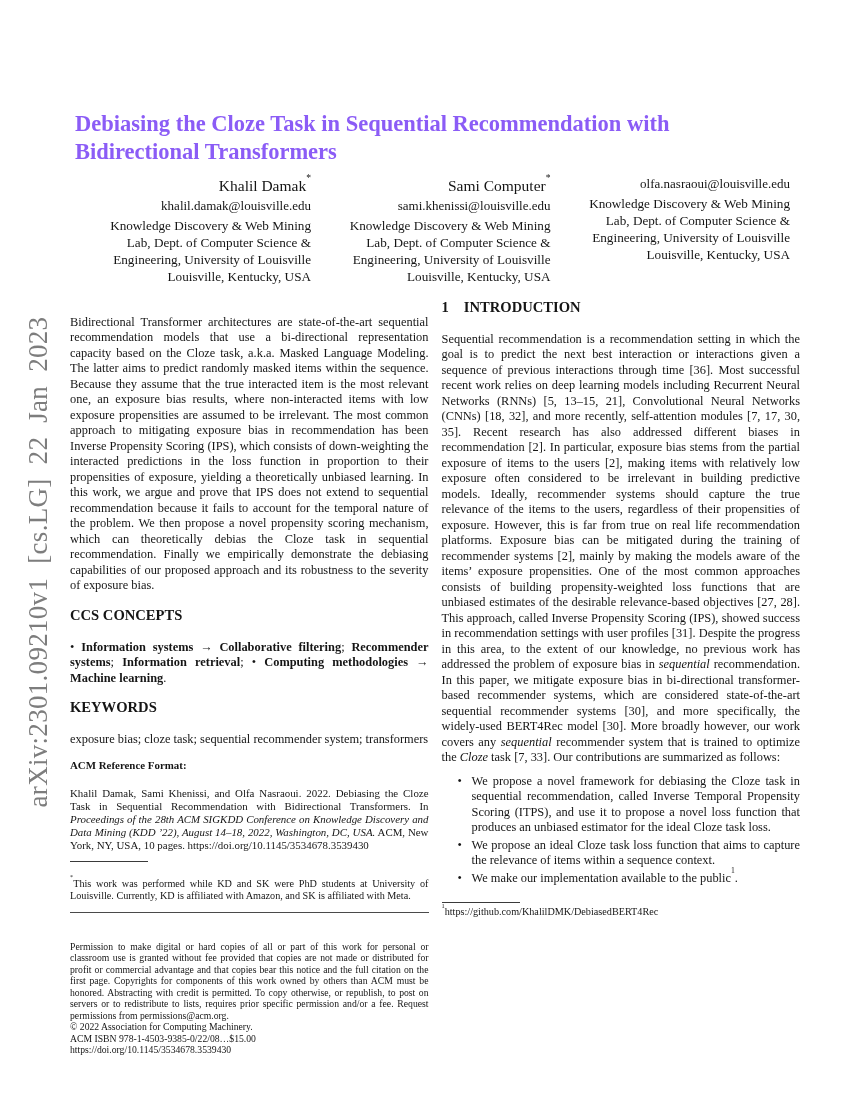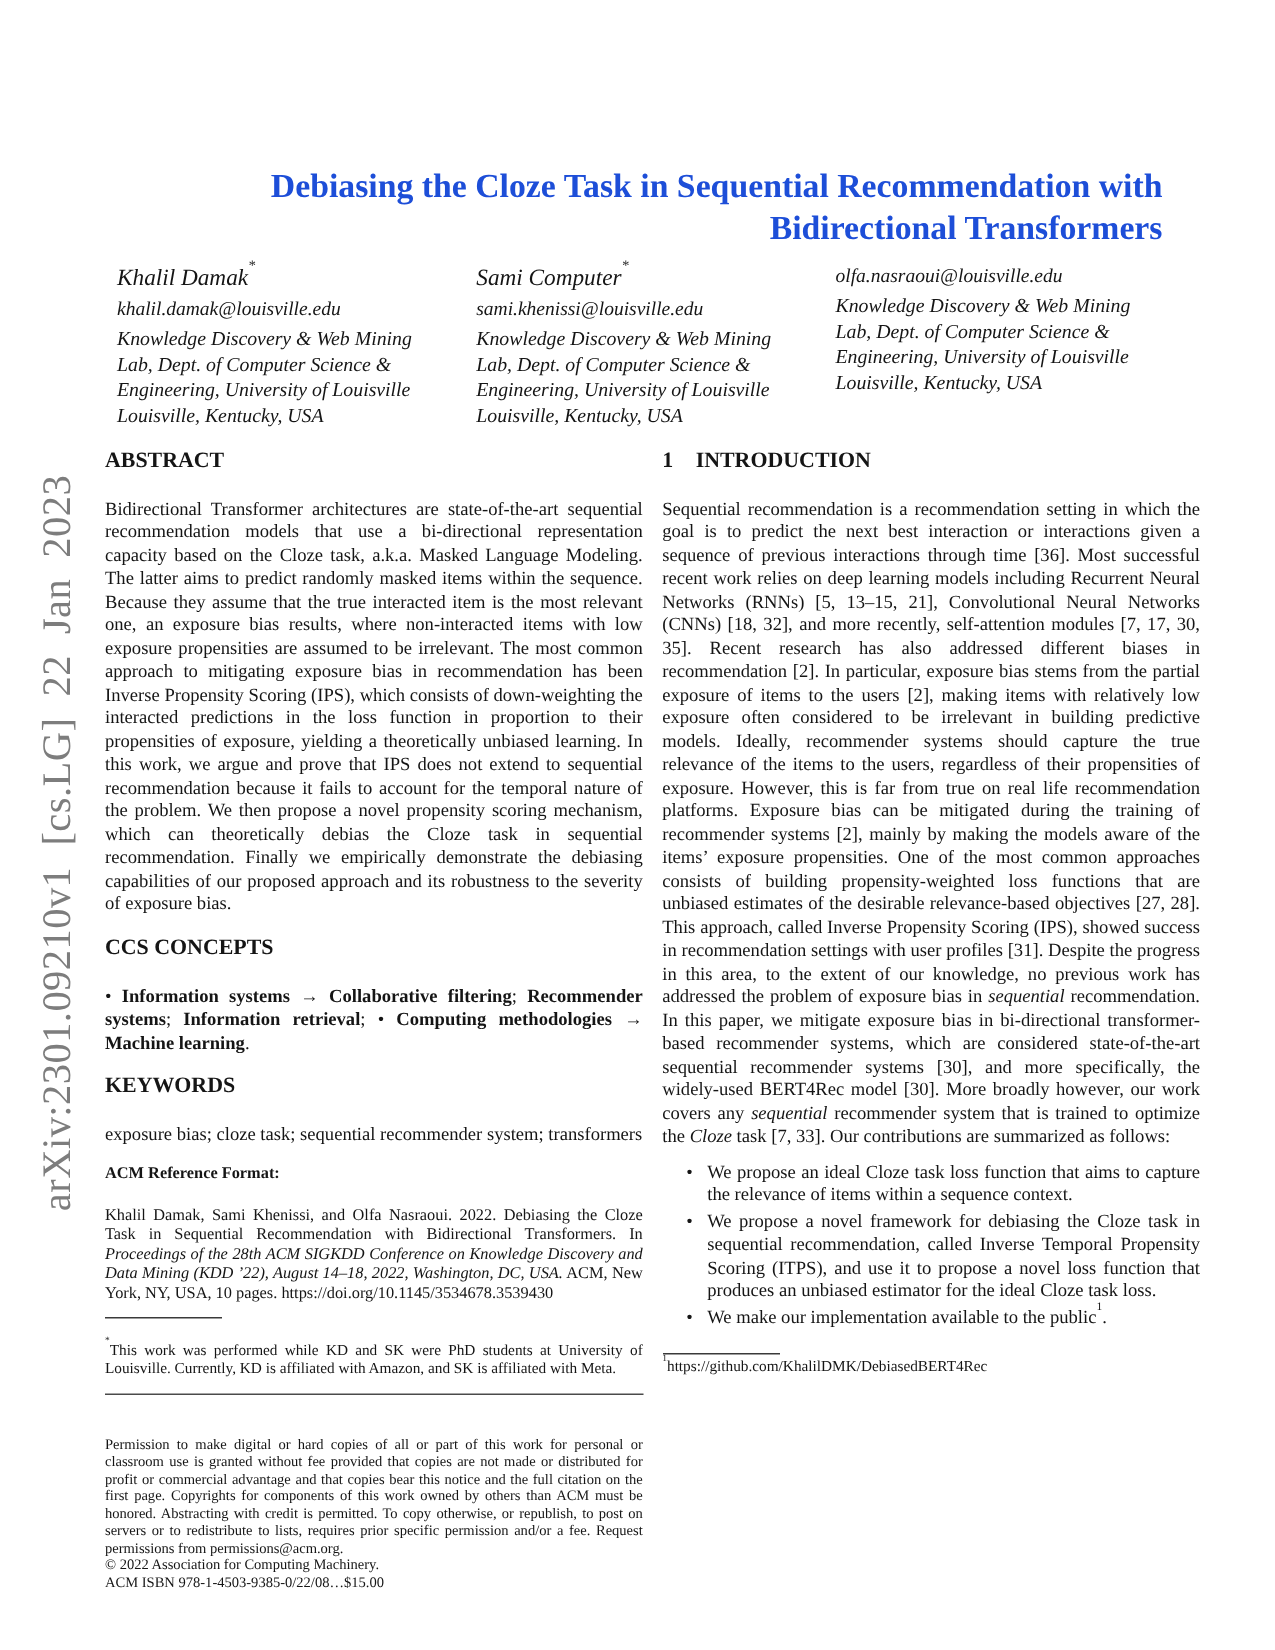--- a/index.html
+++ b/index.html
@@ -10,26 +10,26 @@
     font-family:"Liberation Serif","DejaVu Serif",serif;
   }
   .arxiv-stamp {
     position:absolute; top:562px; left:38px;
     transform:translate(-50%,-50%) rotate(-90deg);
     font-size:27px; color:#7d7d7d; white-space:nowrap;
     letter-spacing:0.3px; word-spacing:7px;
   }
   .header { padding-top:110px; }
   .title {
-    width:700px; margin:0 auto; text-align:right;
-    font-size:22.5px; line-height:28px; font-weight:bold; color:#1d4ed8;
+    width:700px; margin:0 auto; text-align:left;
+    font-size:22.5px; line-height:28px; font-weight:bold; color:#8b5cf6;
   }
   .authors {
     display:flex; justify-content:space-between;
-    padding:10px 60px 0 78px; text-align:left;font-style:italic;
+    padding:10px 60px 0 78px; text-align:right;
   }
   .author { width:233px; }
   .author-name { font-size:15.5px; line-height:19px; margin-bottom:3px; }
   .author-email { font-size:13px; line-height:16px; margin-bottom:4px; }
   .affil-line { font-size:13.2px; line-height:16.9px; }
   .columns {
     display:flex; gap:13px; padding:0 50px 0 70px; margin-top:13px;
     height:760px; overflow:hidden;
   }
   .col { width:360px; }
@@ -87,21 +87,20 @@
       <div class="affil-line">Lab, Dept. of Computer Science &amp;</div>
       <div class="affil-line">Engineering, University of Louisville</div>
       <div class="affil-line">Louisville, Kentucky, USA</div>
     </div>
   </div>
 </div>
 
 <div class="columns">
 
   <div class="col">
-    <h2 class="sec first">ABSTRACT</h2>
     <p class="body just">Bidirectional Transformer architectures are state-of-the-art sequential recommendation models that use a bi-directional representation capacity based on the Cloze task, a.k.a. Masked Language Modeling. The latter aims to predict randomly masked items within the sequence. Because they assume that the true interacted item is the most relevant one, an exposure bias results, where non-interacted items with low exposure propensities are assumed to be irrelevant. The most common approach to mitigating exposure bias in recommendation has been Inverse Propensity Scoring (IPS), which consists of down-weighting the interacted predictions in the loss function in proportion to their propensities of exposure, yielding a theoretically unbiased learning. In this work, we argue and prove that IPS does not extend to sequential recommendation because it fails to account for the temporal nature of the problem. We then propose a novel propensity scoring mechanism, which can theoretically debias the Cloze task in sequential recommendation. Finally we empirically demonstrate the debiasing capabilities of our proposed approach and its robustness to the severity of exposure bias.</p>
 
     <h2 class="sec">CCS CONCEPTS</h2>
     <p class="body just"><span>• </span><span class="b">Information systems</span><span class="b"> → </span><span class="b">Collaborative filtering</span><span>; </span><span class="b">Recommender systems</span><span>; </span><span class="b">Information retrieval</span><span>; • </span><span class="b">Computing methodologies</span><span class="b"> → </span><span class="b">Machine learning</span><span>.</span></p>
 
     <h2 class="sec">KEYWORDS</h2>
     <p class="body just">exposure bias; cloze task; sequential recommender system; transformers</p>
 
     <h3 class="refhead">ACM Reference Format:</h3>
     <p class="refsmall just"><span>Khalil Damak, Sami Khenissi, and Olfa Nasraoui. 2022. Debiasing the Cloze Task in Sequential Recommendation with Bidirectional Transformers. In </span><span class="i">Proceedings of the 28th ACM SIGKDD Conference on Knowledge Discovery and Data Mining (KDD ’22), August 14–18, 2022, Washington, DC, USA.</span><span> ACM, New York, NY, USA, 10 pages. https://doi.org/10.1145/3534678.3539430</span></p>
@@ -117,22 +116,22 @@
     </div>
   </div>
 
   <div class="col">
     <h2 class="sec first">
       <span class="hnum">1</span><span class="hlabel">INTRODUCTION</span>
     </h2>
     <p class="body just"><span>Sequential recommendation is a recommendation setting in which the goal is to predict the next best interaction or interactions given a sequence of previous interactions through time [36]. Most successful recent work relies on deep learning models including Recurrent Neural Networks (RNNs) [5, 13–15, 21], Convolutional Neural Networks (CNNs) [18, 32], and more recently, self-attention modules [7, 17, 30, 35]. Recent research has also addressed different biases in recommendation [2]. In particular, exposure bias stems from the partial exposure of items to the users [2], making items with relatively low exposure often considered to be irrelevant in building predictive models. Ideally, recommender systems should capture the true relevance of the items to the users, regardless of their propensities of exposure. However, this is far from true on real life recommendation platforms. Exposure bias can be mitigated during the training of recommender systems [2], mainly by making the models aware of the items’ exposure propensities. One of the most common approaches consists of building propensity-weighted loss functions that are unbiased estimates of the desirable relevance-based objectives [27, 28]. This approach, called Inverse Propensity Scoring (IPS), showed success in recommendation settings with user profiles [31]. Despite the progress in this area, to the extent of our knowledge, no previous work has addressed the problem of exposure bias in </span><span class="i">sequential</span><span> recommendation. In this paper, we mitigate exposure bias in bi-directional transformer-based recommender systems, which are considered state-of-the-art sequential recommender systems [30], and more specifically, the widely-used BERT4Rec model [30]. More broadly however, our work covers any </span><span class="i">sequential</span><span> recommender system that is trained to optimize the </span><span class="i">Cloze</span><span> task [7, 33]. Our contributions are summarized as follows:</span></p>
 
     <ul class="contribs">
+      <li>We propose a novel framework for debiasing the Cloze task in sequential recommendation, called Inverse Temporal Propensity Scoring (ITPS), and use it to propose a novel loss function that produces an unbiased estimator for the ideal Cloze task loss.</li>
       <li>We propose an ideal Cloze task loss function that aims to capture the relevance of items within a sequence context.</li>
-      <li>We propose a novel framework for debiasing the Cloze task in sequential recommendation, called Inverse Temporal Propensity Scoring (ITPS), and use it to propose a novel loss function that produces an unbiased estimator for the ideal Cloze task loss.</li>
       <li><span>We make our implementation available to the public</span><sup>1</sup><span>.</span></li>
     </ul>
 
     <div class="intro-fn">
       <div class="fnrule"></div>
       <p class="fn"><sup>1</sup><span>https://github.com/KhalilDMK/DebiasedBERT4Rec</span></p>
     </div>
   </div>
 
 </div>

